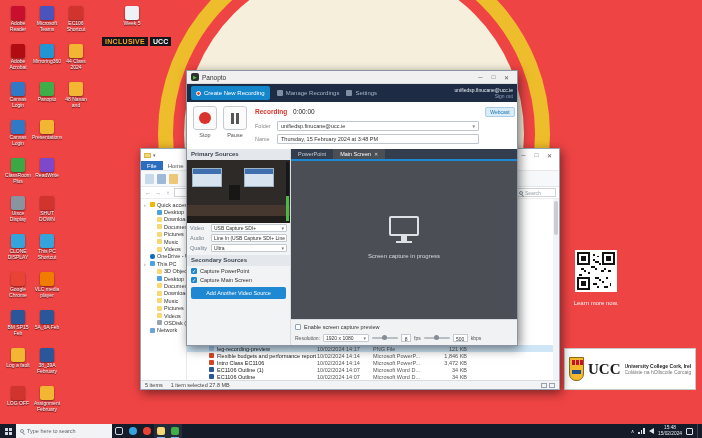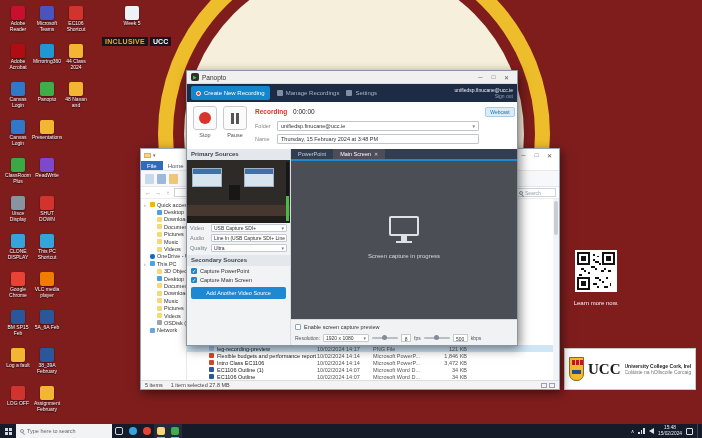--- a/index.html
+++ b/index.html
@@ -1,18 +1,18 @@
 <!DOCTYPE html>
 <html><head>
 <meta charset="utf-8">
 <style>
 *{margin:0;padding:0;box-sizing:border-box}
 html,body{width:702px;height:438px;overflow:hidden}
 body{font-family:"Liberation Sans","DejaVu Sans",sans-serif;background:#0d142b}
-#screen{position:relative;width:702px;height:438px;background:#7f1d1d;overflow:hidden}
+#screen{position:relative;width:702px;height:438px;background:#ef4444;overflow:hidden}
 .win{box-shadow:2px 3px 10px rgba(0,0,0,.5)}
 
 #bg-ring{position:absolute;left:158px;top:-62px;width:392px;height:392px;border-radius:50%;border:15px solid #eebd2b}
 #bg-blob{position:absolute;left:184px;top:-36px;width:340px;height:340px;border-radius:50%;background:#f6efdc}
 
 #desktop-icons{position:absolute;inset:0;z-index:1}
 .desk-icon{position:absolute;width:30px;display:flex;flex-direction:column;align-items:center;cursor:default}
 .desk-glyph{width:14px;height:14px;border-radius:2px;box-shadow:0 1px 2px rgba(0,0,0,.5)}
 .desk-label{margin-top:1px;width:30px;font-size:5px;line-height:1.15;color:#f4f7fb;text-align:center;text-shadow:0 1px 1px rgba(0,0,0,.85);max-height:12px;overflow:hidden}
 #inclusive{position:absolute;left:102px;top:37px;z-index:2;display:flex;align-items:center}

